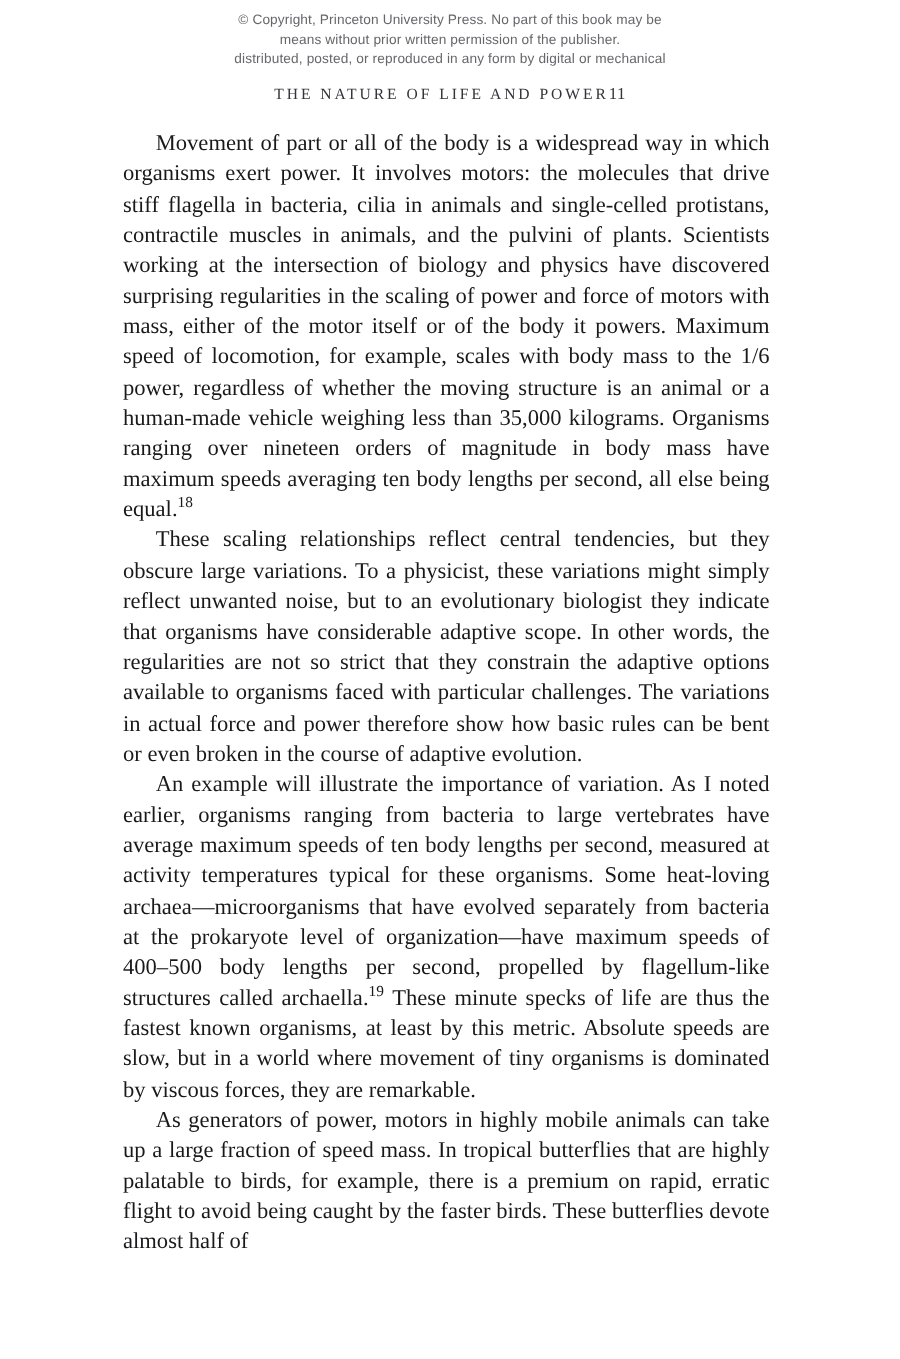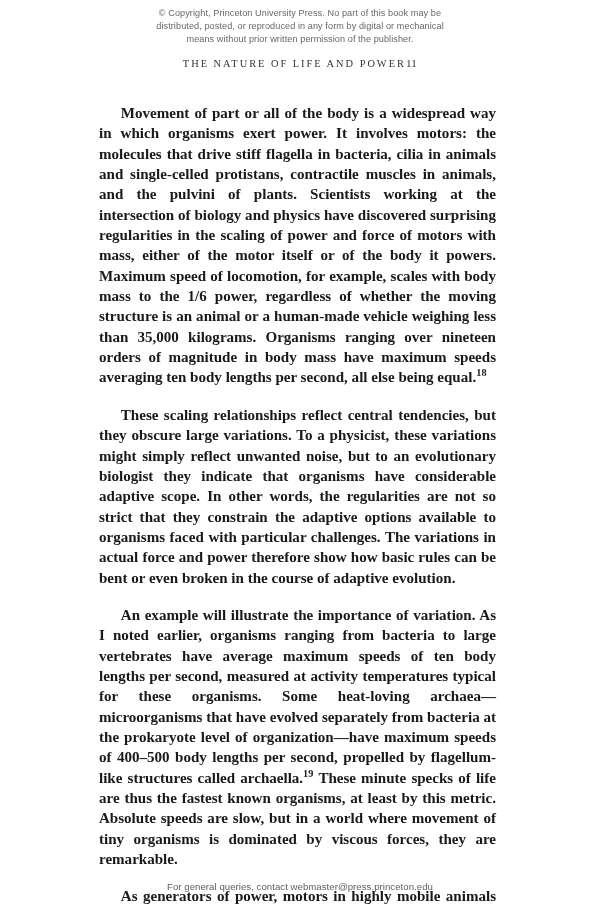--- a/index.html
+++ b/index.html
@@ -72,23 +72,22 @@
     font-family: "Liberation Serif", serif;
     font-size: 15.05px;
     line-height: 20.35px;
     color: #19191c;
     text-align: justify;
     text-justify: inter-word;
     -webkit-hyphens: none;
     hyphens: none;
   }
   .body-text p {
-    margin: 17px;
+    margin: 0;
     text-indent: 1.45em;
-    font-weight: bold;
   }
 
   sup.footnote-ref {
     font-size: 0.68em;
     vertical-align: super;
     line-height: 0;
     letter-spacing: 0.01em;
   }
 
   
@@ -105,35 +104,34 @@
     white-space: nowrap;
   }
 </style>
 </head>
 <body>
 
 <div class="page">
 
   <div class="copyright-notice">
     <div>© Copyright, Princeton University Press. No part of this book may be</div>
+    <div>means without prior written permission of the publisher.</div>
     <div>distributed, posted, or reproduced in any form by digital or mechanical</div>
-    <div>means without prior written permission of the publisher.</div>
   </div>
 
   <div class="running-head">
     <span class="rh-title">The Nature of Life and Power</span><span class="rh-folio">11</span>
   </div>
 
   <div class="body-text">
 
     <p><span>Movement of part or all of the body is a widespread way in which organisms exert power. It involves motors: the molecules that drive stiff flagella in bacteria, cilia in animals and single-celled protistans, contractile muscles in animals, and the pulvini of plants. Scientists working at the intersection of biology and physics have discovered surprising regularities in the scaling of power and force of motors with mass, either of the motor itself or of the body it powers. Maximum speed of locomotion, for example, scales with body mass to the 1/6 power, regardless of whether the moving structure is an animal or a human-made vehicle weighing less than 35,000 kilograms. Organisms ranging over nineteen orders of magnitude in body mass have maximum speeds averaging ten body lengths per second, all else being equal.</span><sup class="footnote-ref">18</sup></p>
 
     <p><span>These scaling relationships reflect central tendencies, but they obscure large variations. To a physicist, these variations might simply reflect unwanted noise, but to an evolutionary biologist they indicate that organisms have considerable adaptive scope. In other words, the regularities are not so strict that they constrain the adaptive options available to organisms faced with particular challenges. The variations in actual force and power therefore show how basic rules can be bent or even broken in the course of adaptive evolution.</span></p>
 
     <p><span>An example will illustrate the importance of variation. As I noted earlier, organisms ranging from bacteria to large vertebrates have average maximum speeds of ten body lengths per second, measured at activity temperatures typical for these organisms. Some heat-loving archaea—microorganisms that have evolved separately from bacteria at the prokaryote level of organization—have maximum speeds of 400–500 body lengths per second, propelled by flagellum-like structures called archaella.</span><sup class="footnote-ref">19</sup> <span>These minute specks of life are thus the fastest known organisms, at least by this metric. Absolute speeds are slow, but in a world where movement of tiny organisms is dominated by viscous forces, they are remarkable.</span></p>
 
     <p><span>As generators of power, motors in highly mobile animals can take up a large fraction of speed mass. In tropical butterflies that are highly palatable to birds, for example, there is a premium on rapid, erratic flight to avoid being caught by the faster birds. These butterflies devote almost half of</span></p>
 
   </div>
 
-  <div class="footer-queries">For general queries, contact webmaster@press.princeton.edu</div>
 
 </div>
 
 </body></html>

